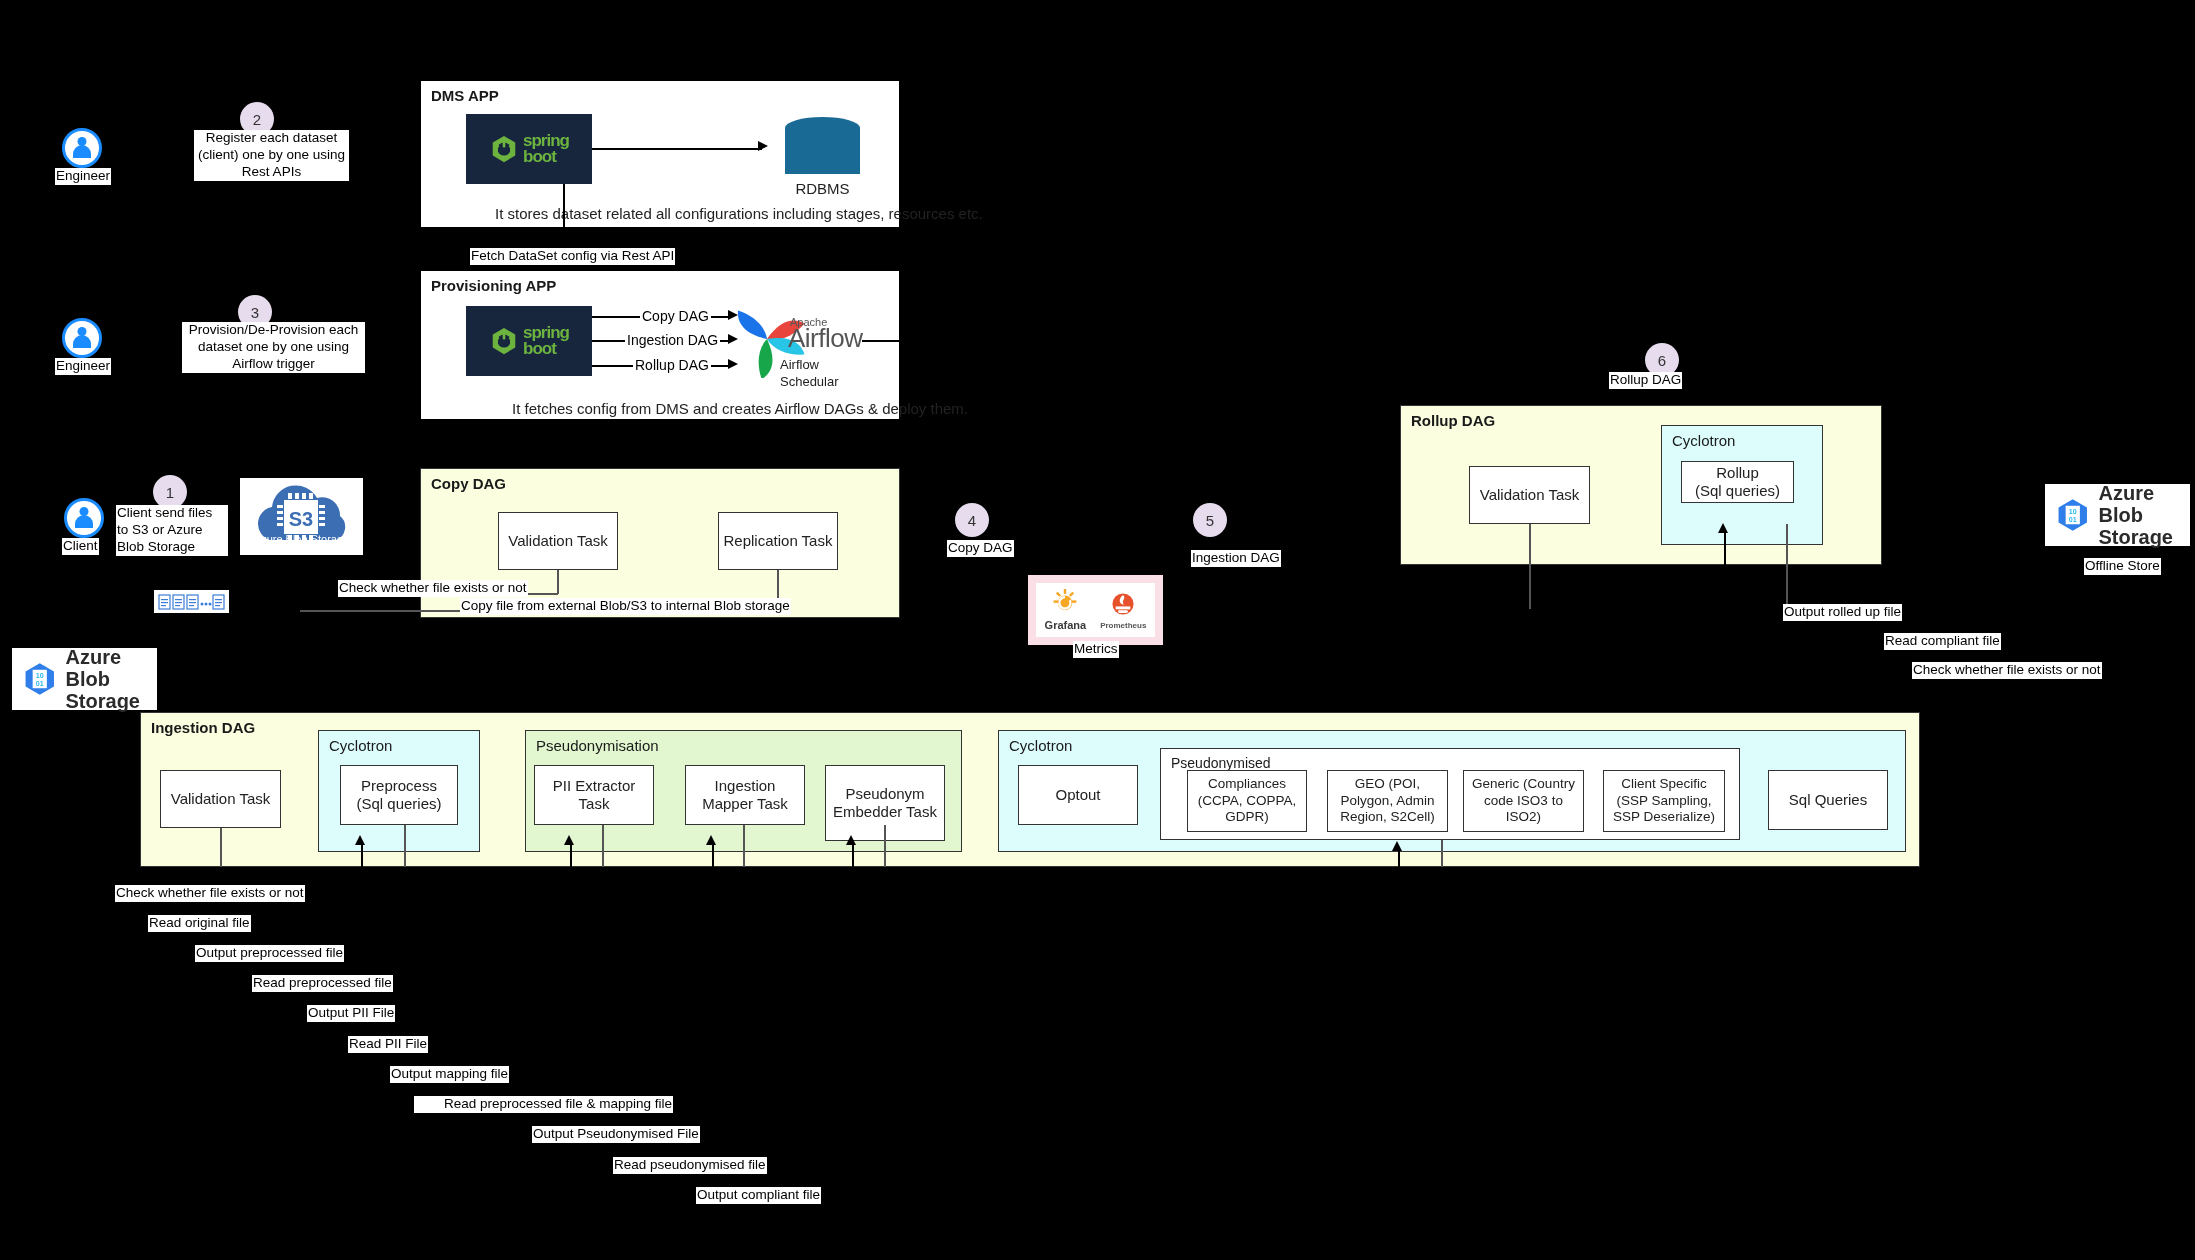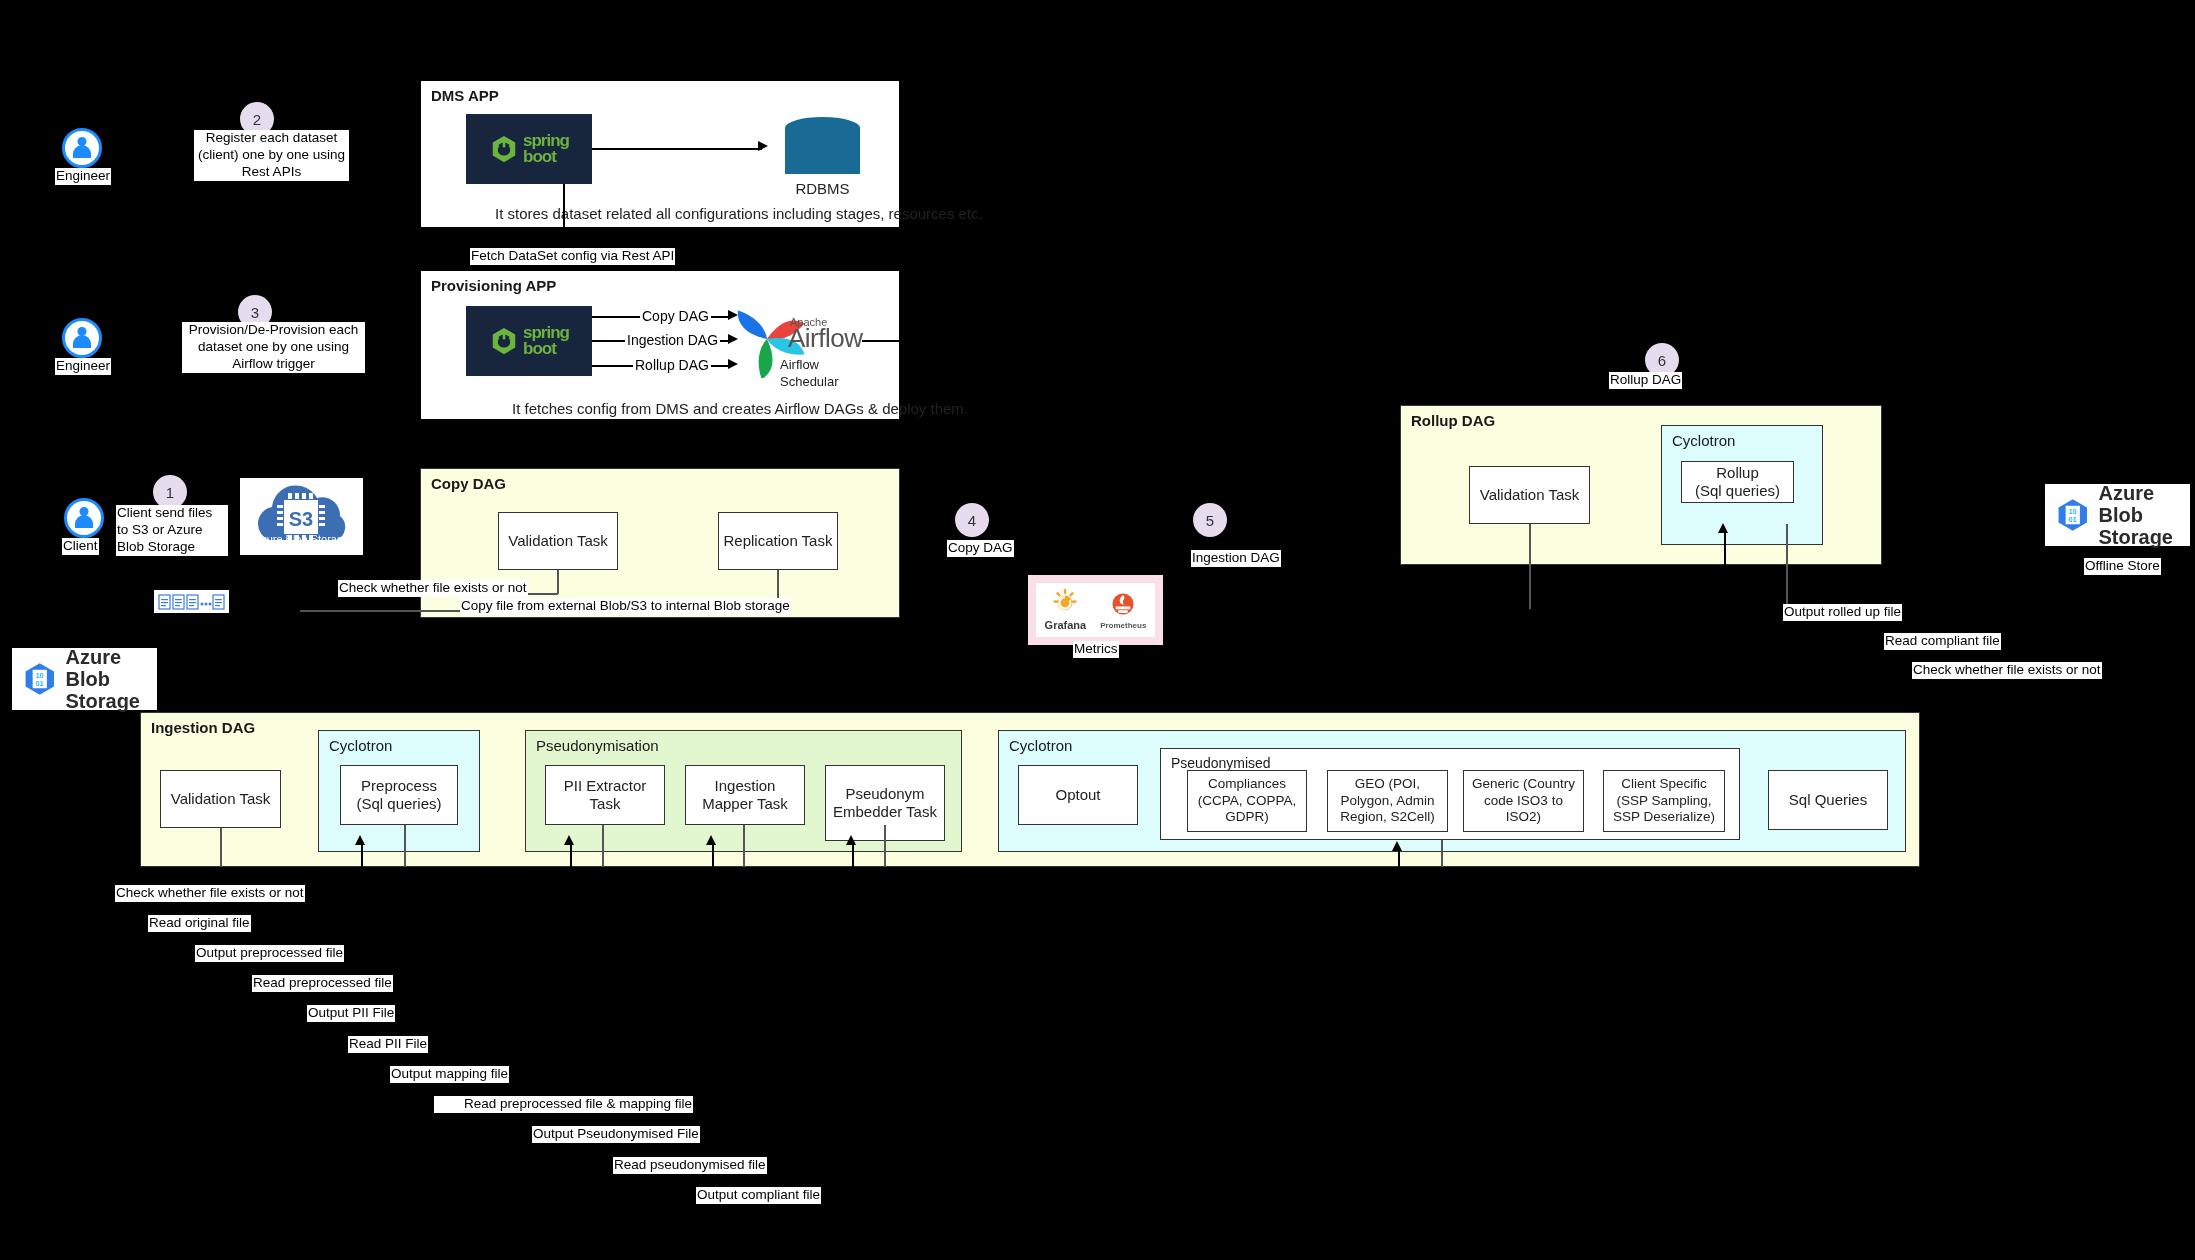--- a/index.html
+++ b/index.html
@@ -350,21 +350,21 @@
   <div class="grp-title">Cyclotron</div>
 </div>
 <div class="abs task" style="left:340px;top:765px;width:118px;height:60px;flex-direction:column;">
   <span>Preprocess</span>
   <span>(Sql queries)</span>
 </div>
 
 <div class="abs panel-green" style="left:525px;top:730px;width:437px;height:122px;">
   <div class="grp-title">Pseudonymisation</div>
 </div>
-<div class="abs task" style="left:545px;top:765px;width:120px;height:60px;">PII Extractor Task</div>
+<div class="abs task" style="left:534px;top:765px;width:120px;height:60px;">PII Extractor Task</div>
 <div class="abs task" style="left:685px;top:765px;width:120px;height:60px;">Ingestion Mapper Task</div>
 <div class="abs task" style="left:825px;top:765px;width:120px;height:76px;">Pseudonym Embedder Task</div>
 
 <div class="abs panel-cyan" style="left:998px;top:730px;width:908px;height:122px;">
   <div class="grp-title">Cyclotron</div>
 </div>
 <div class="abs task" style="left:1018px;top:765px;width:120px;height:60px;">Optout</div>
 
 <div class="abs panel-plain" style="left:1160px;top:748px;width:580px;height:92px;">
   <div class="grp-title" style="font-size:14px;">Pseudonymised</div>
@@ -401,16 +401,16 @@
 <div class="abs" style="left:1392px;top:841px;width:0;height:0;border-bottom:10px solid #000;border-left:5px solid transparent;border-right:5px solid transparent;"></div>
 <div class="abs line-g" style="left:1441px;top:840px;width:1.5px;height:27px;"></div>
 
 <div class="abs lbl" style="left:115px;top:885px;">Check whether file exists or not</div>
 <div class="abs lbl" style="left:148px;top:915px;">Read original file</div>
 <div class="abs lbl" style="left:195px;top:945px;">Output preprocessed file</div>
 <div class="abs lbl" style="left:252px;top:975px;">Read preprocessed file</div>
 <div class="abs lbl" style="left:307px;top:1005px;">Output PII File</div>
 <div class="abs lbl" style="left:348px;top:1036px;">Read PII File</div>
 <div class="abs lbl" style="left:390px;top:1066px;">Output mapping file</div>
-<div class="abs lbl" style="left:434px;top:1096px;padding-left:30px;">Read preprocessed file &amp; mapping file</div>
+<div class="abs lbl" style="left:414px;top:1096px;padding-left:30px;">Read preprocessed file &amp; mapping file</div>
 <div class="abs lbl" style="left:532px;top:1126px;">Output Pseudonymised File</div>
 <div class="abs lbl" style="left:613px;top:1157px;">Read pseudonymised file</div>
 <div class="abs lbl" style="left:696px;top:1187px;">Output compliant file</div>
 
 </body></html>

